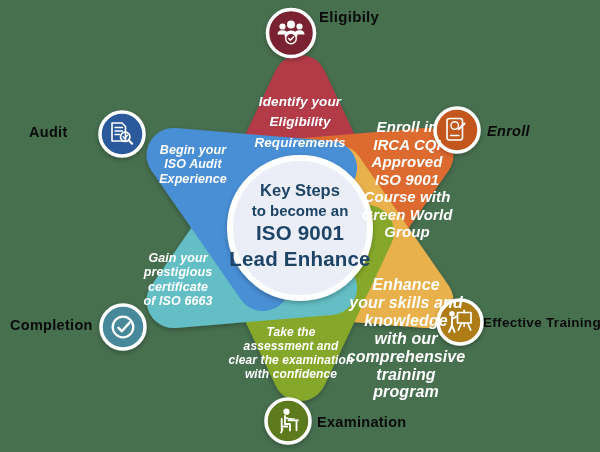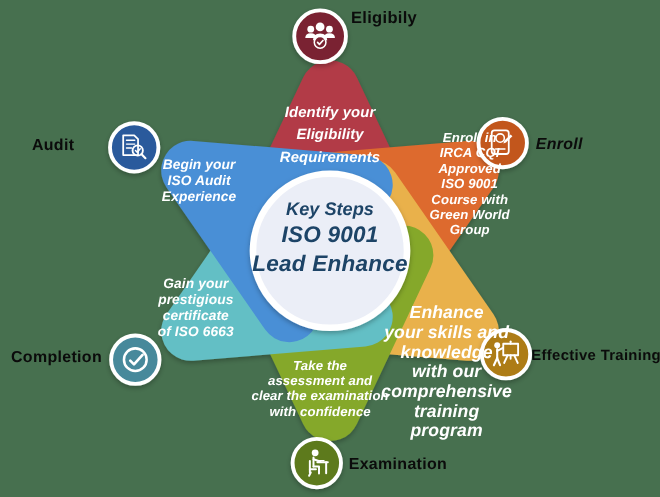--- a/index.html
+++ b/index.html
@@ -2,25 +2,25 @@
 <html><head>
 <meta charset="utf-8">
 <style>
   html,body{margin:0;padding:0;}
   body{width:600px;height:452px;overflow:hidden;font-family:"Liberation Sans",sans-serif;}
   .stage{position:relative;width:600px;height:452px;background:#47704f;}
   .stage svg{position:absolute;left:0;top:0;}
   .petal{fill:currentColor;stroke:currentColor;stroke-width:54;stroke-linejoin:round;stroke-linecap:round;}
   .petal-text{position:absolute;color:#ffffff;font-weight:600;text-align:center;white-space:pre-line;letter-spacing:.1px;font-style:italic;}
   #t-eligibility{left:220px;top:92px;width:160px;font-size:13.5px;line-height:1.5;}
-  #t-enroll{left:372px;top:118px;width:110px;font-size:12px;line-height:1.17;}
+  #t-enroll{left:352px;top:118px;width:110px;font-size:15px;line-height:1.17;}
   #t-training{left:346px;top:240px;width:120px;font-size:16px;line-height:1.12;margin-top:36px;}
   #t-examination{left:196px;top:325px;width:190px;font-size:12px;line-height:1.17;}
   #t-completion{left:123px;top:251px;width:110px;font-size:12.5px;line-height:1.14;}
-  #t-audit{left:126px;top:143px;width:110px;font-size:12.5px;line-height:1.14;}
+  #t-audit{left:138px;top:143px;width:110px;font-size:12.5px;line-height:1.14;}
   .center-text{position:absolute;left:222px;top:180px;width:156px;text-align:center;color:#1d4467;font-weight:700;}
   .ct-sm1{font-size:16.5px;line-height:1.25;}
   .ct-sm2{font-size:15px;line-height:1.3;}
   .ct-lg{font-size:20.5px;line-height:1.27;letter-spacing:.2px;}
   .label{position:absolute;font-weight:700;font-size:14.5px;color:#0b0b0b;white-space:nowrap;letter-spacing:.3px;}
   #l-eligibility{left:319px;top:8px;font-size:15px;}
   #l-enroll{left:487px;top:123px;font-style:italic;}
   #l-training{left:483px;top:315px;font-size:13.5px;}
   #l-examination{left:317px;top:414px;}
   #l-completion{left:10px;top:317px;width:85px;}
@@ -161,22 +161,23 @@
 clear the examination
 with confidence</div>
   <div class="petal-text" id="t-completion">Gain your
 prestigious
 certificate
 of ISO 6663</div>
   <div class="petal-text" id="t-audit">Begin your
 ISO Audit
 Experience</div>
 
-  <div class="center-text" style="color: rgb(29, 68, 103); font-style: italic;">
+  <div class="center-text" style="color: rgb(29, 68, 103);">
     <div class="ct-sm1">Key Steps</div>
+    <div class="ct-sm2">to become an</div>
     <div class="ct-lg">ISO 9001</div>
     <div class="ct-lg">Lead Enhance</div>
   </div>
 
   <div class="label" id="l-eligibility">Eligibily</div>
   <div class="label" id="l-enroll">Enroll</div>
   <div class="label" id="l-examination">Examination</div>
   <div class="label" id="l-training">Effective Training</div>
   <div class="label" id="l-completion">Completion</div>
   <div class="label" id="l-audit">Audit</div>

